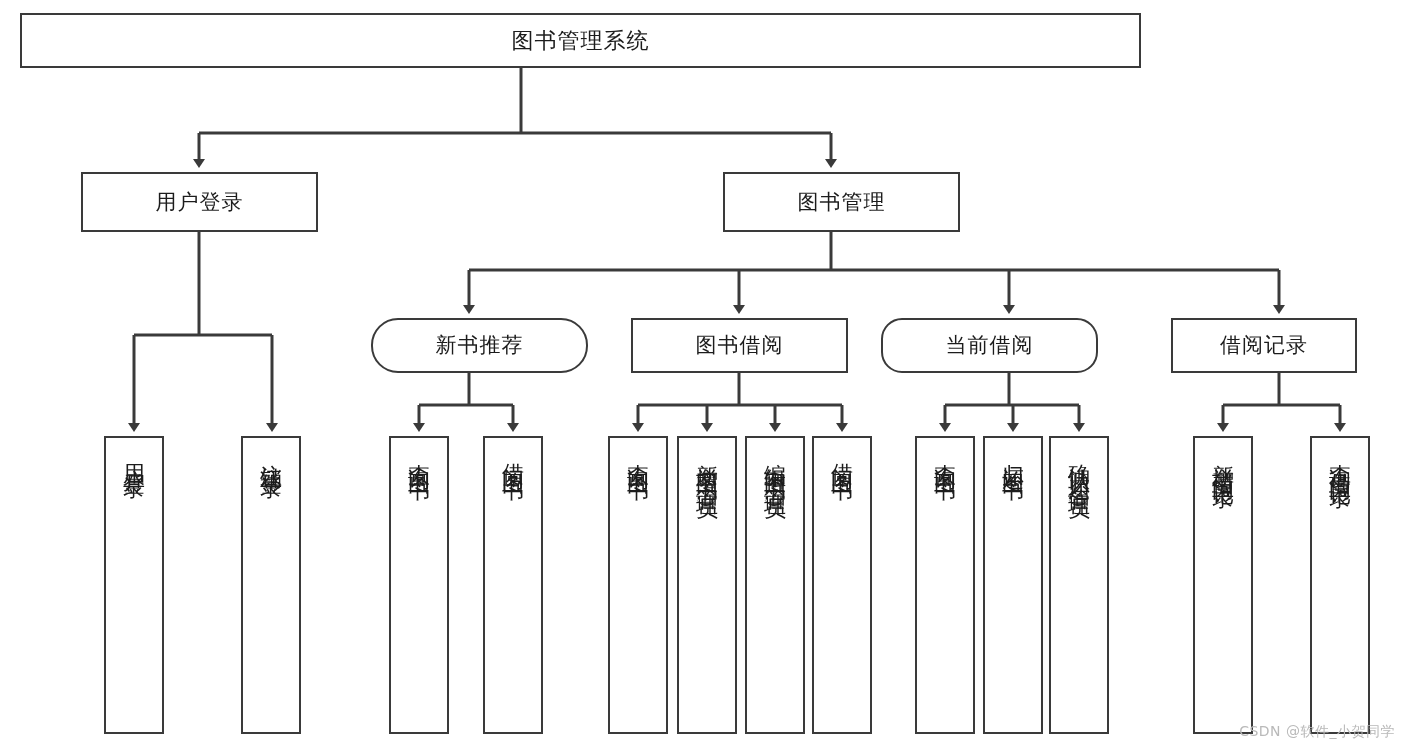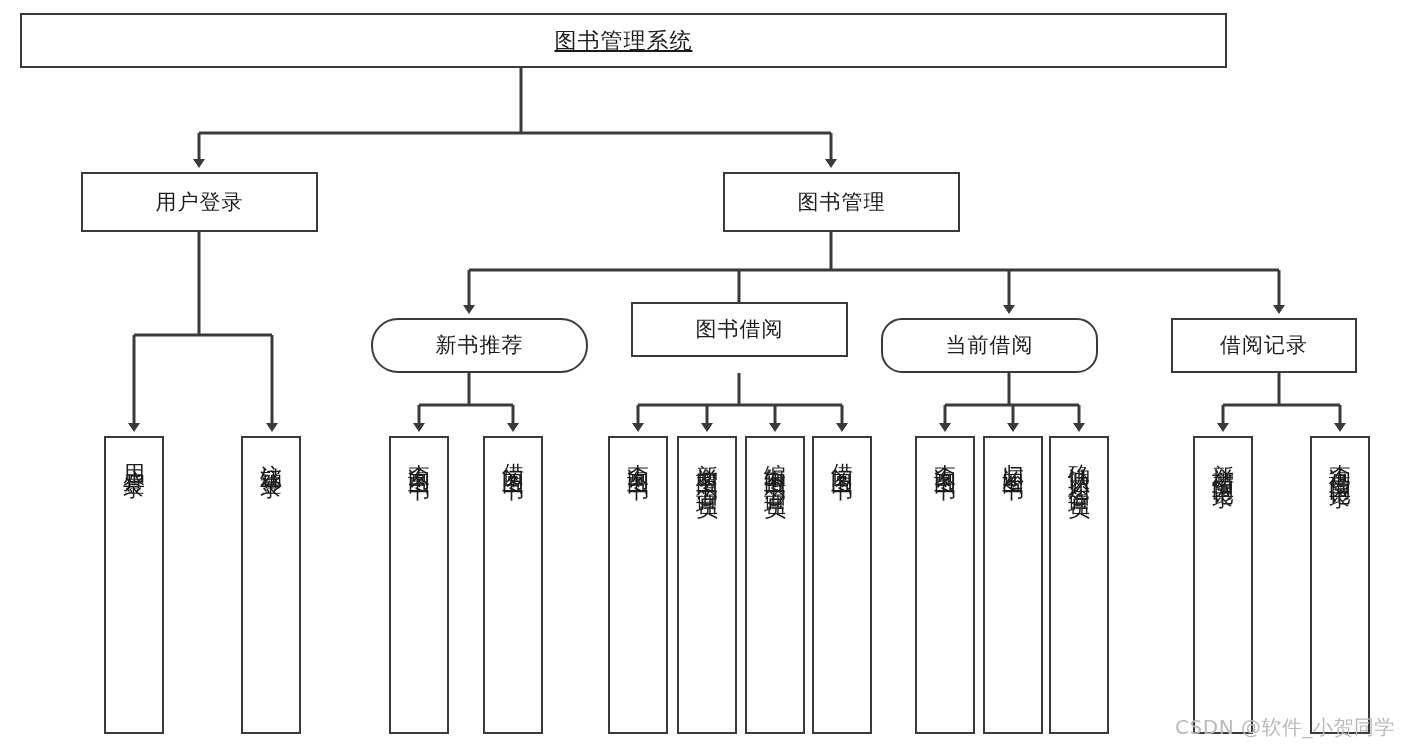--- a/index.html
+++ b/index.html
@@ -49,21 +49,21 @@
     letter-spacing:5px;
     line-height:1;
     white-space:nowrap;
     margin:0 auto;
   }
   .node.root .label{ font-size:22px; }
   .watermark{
     position:absolute;
     right:10px;
     bottom:6px;
-    font-size:20px;
+    font-size:14px;
     color:#b9b9b9;
     letter-spacing:0.5px;
     white-space:nowrap;
     user-select:none;
   }
 </style>
 </head>
 <body>
 
 <div id="canvas">
@@ -111,35 +111,35 @@
       <path d="M1013,405 L1013,424" marker-end="url(#arrow)"></path>
       <path d="M1079,405 L1079,424" marker-end="url(#arrow)"></path>
 
       <path d="M1279,373 L1279,405"></path>
       <path d="M1223,405 L1340,405"></path>
       <path d="M1223,405 L1223,424" marker-end="url(#arrow)"></path>
       <path d="M1340,405 L1340,424" marker-end="url(#arrow)"></path>
     </g>
   </svg>
 
-  <div class="node root" style="left:20px;top:13px;width:1207px;height:55px;text-decoration:underline;">
+  <div class="node root" style="left:20px;top:13px;width:1121px;height:55px;">
     <span class="label">图书管理系统</span>
   </div>
 
   <div class="node" style="left:81px;top:172px;width:237px;height:60px;">
     <span class="label">用户登录</span>
   </div>
   <div class="node" style="left:711px;top:172px;width:237px;height:60px;margin-left:12px;">
     <span class="label">图书管理</span>
   </div>
 
   <div class="node" style="left:371px;top:318px;width:217px;height:55px;border-radius:27px;">
     <span class="label">新书推荐</span>
   </div>
-  <div class="node" style="left:631px;top:302px;width:217px;height:55px;">
+  <div class="node" style="left:631px;top:318px;width:217px;height:55px;">
     <span class="label">图书借阅</span>
   </div>
   <div class="node" style="left:881px;top:318px;width:217px;height:55px;border-radius:21px;">
     <span class="label">当前借阅</span>
   </div>
   <div class="node" style="left:1171px;top:318px;width:186px;height:55px;">
     <span class="label">借阅记录</span>
   </div>
 
   <div class="node leaf" style="left:104px;top:436px;width:60px;height:298px;">

